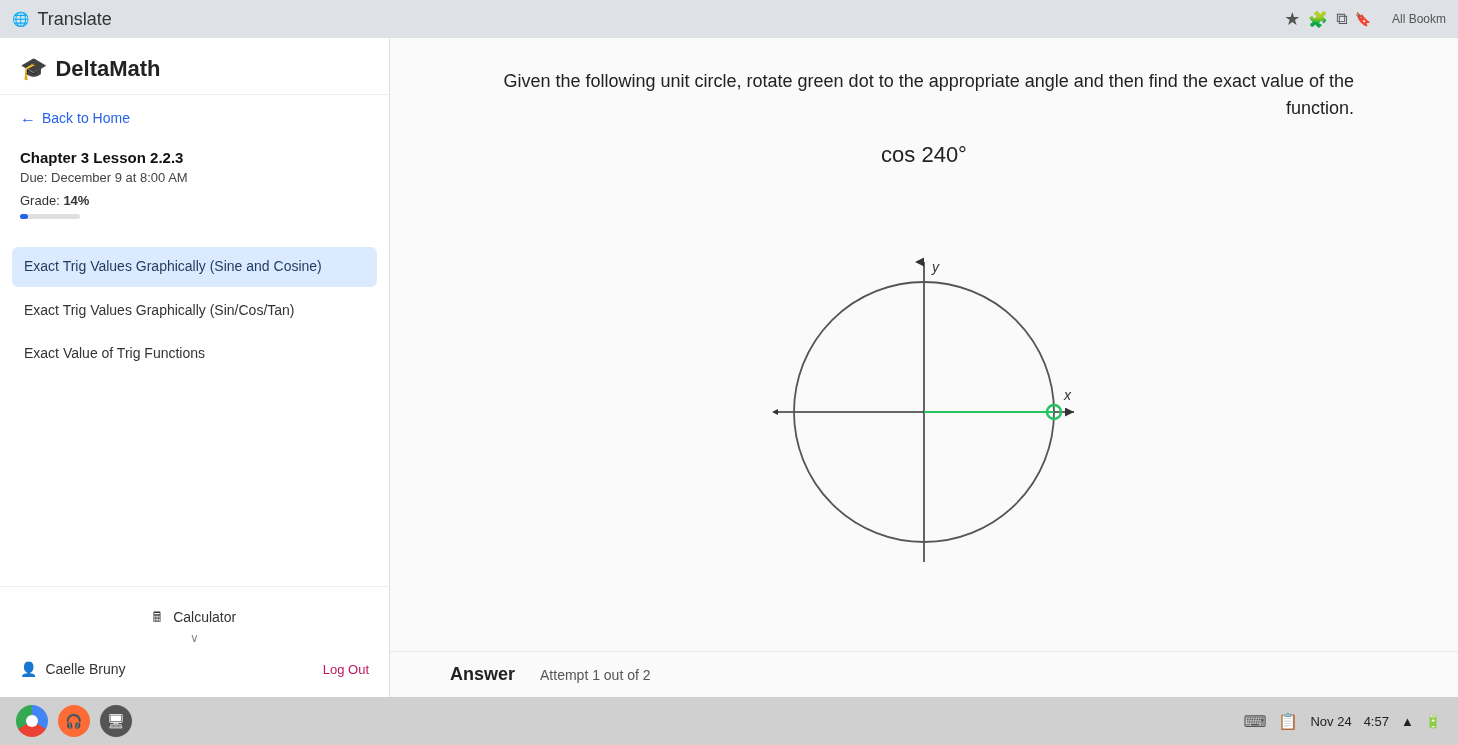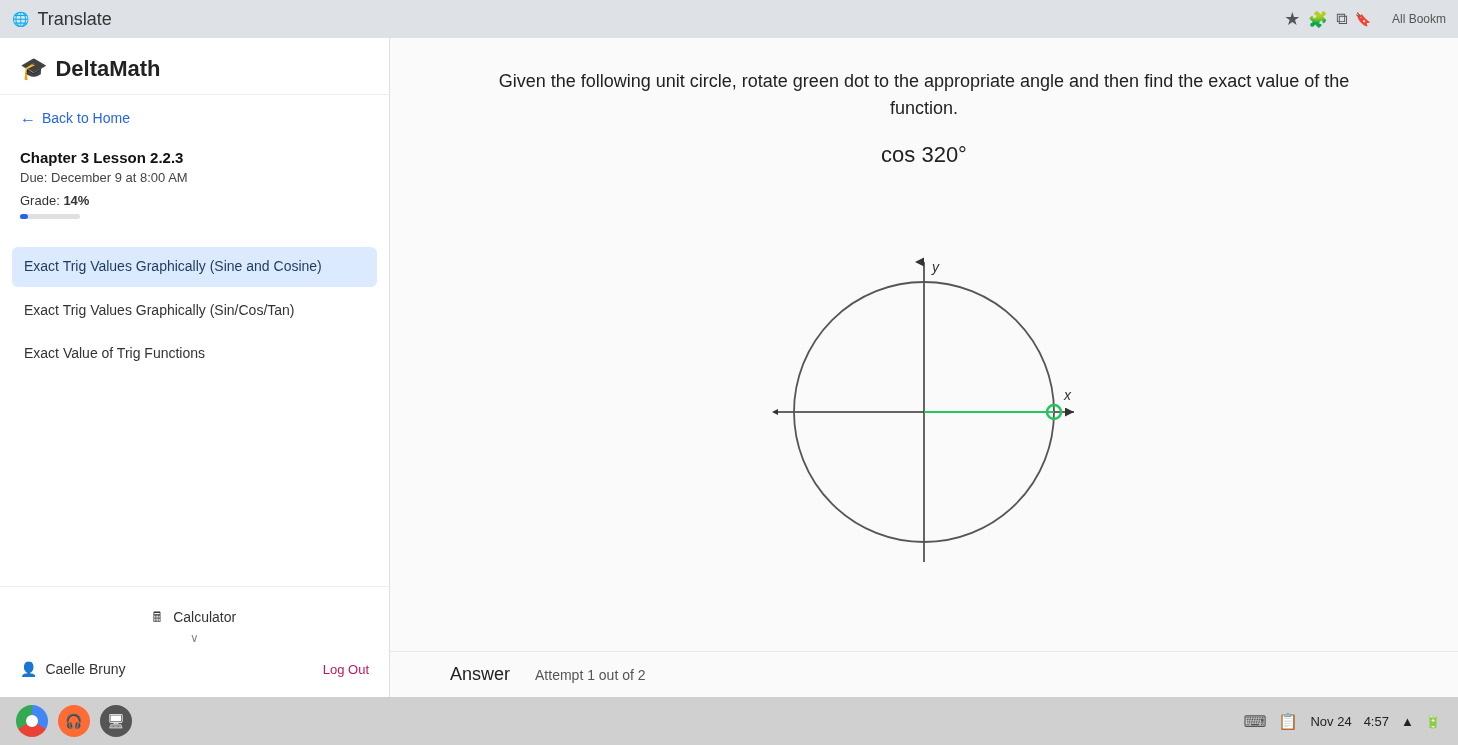--- a/index.html
+++ b/index.html
@@ -201,21 +201,21 @@
       flex: 1;
       padding: 30px 60px 20px 60px;
       display: flex;
       flex-direction: column;
       align-items: center;
     }
 
     .problem-description {
       font-size: 18px;
       color: #222;
-      text-align: center;
+      text-align: right;
       width: 100%;
       max-width: 860px;
       line-height: 1.5;
       margin-bottom: 20px;
     }
 
     .function-label {
       font-size: 22px;
       color: #222;
       text-align: center;
@@ -240,21 +240,21 @@
       padding: 12px 60px;
       background: #fafafa;
       border-top: 1px solid #e8e8e8;
       display: flex;
       align-items: center;
       gap: 16px;
     }
 
     .answer-label {
       font-size: 18px;
-      font-weight: normal;
+      font-weight: bold;
       color: #222;
     }
 
     .attempt-text {
       font-size: 14px;
       color: #555;
       margin-left: 9px;
     }
 
     
@@ -408,21 +408,21 @@
 
   </div>
 
   <div class="main-content">
 
     <div class="content-area">
 
       <div class="problem-description">Given the following unit circle, rotate green dot to the appropriate angle and then find the exact value of the function.</div>
 
       <div class="function-label">
-        <span>cos 320°</span>
+        <span>cos 240°</span>
       </div>
 
       <div class="circle-diagram">
         <svg class="circle-svg" viewBox="0 0 340 340" xmlns="http://www.w3.org/2000/svg">
 
           <rect width="340" height="340" fill="#fafafa" rx="4"></rect>
 
           <line x1="20" y1="170" x2="320" y2="170" stroke="#333" stroke-width="1.5" marker-end="url(#arrowRight)"></line>
 
           <line x1="170" y1="320" x2="170" y2="20" stroke="#333" stroke-width="1.5" marker-end="url(#arrowUp)"></line>

